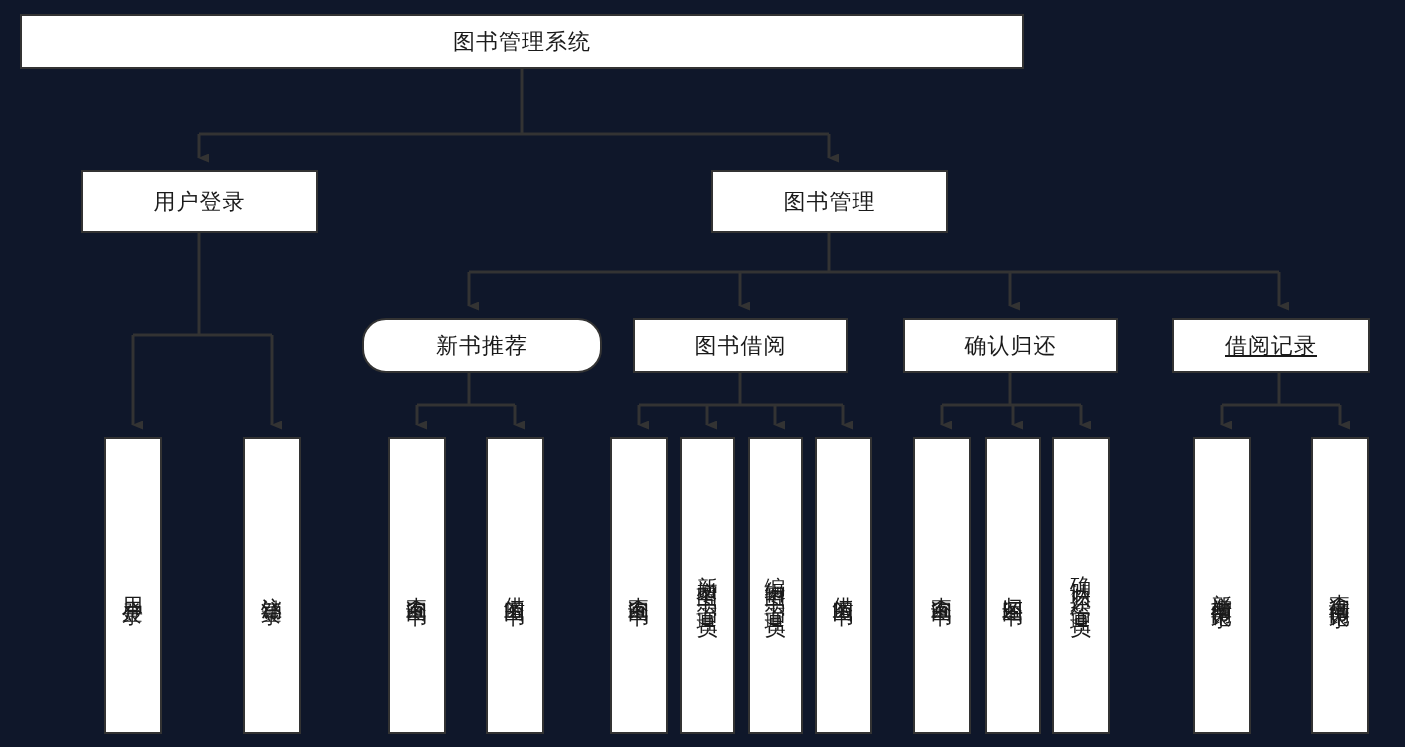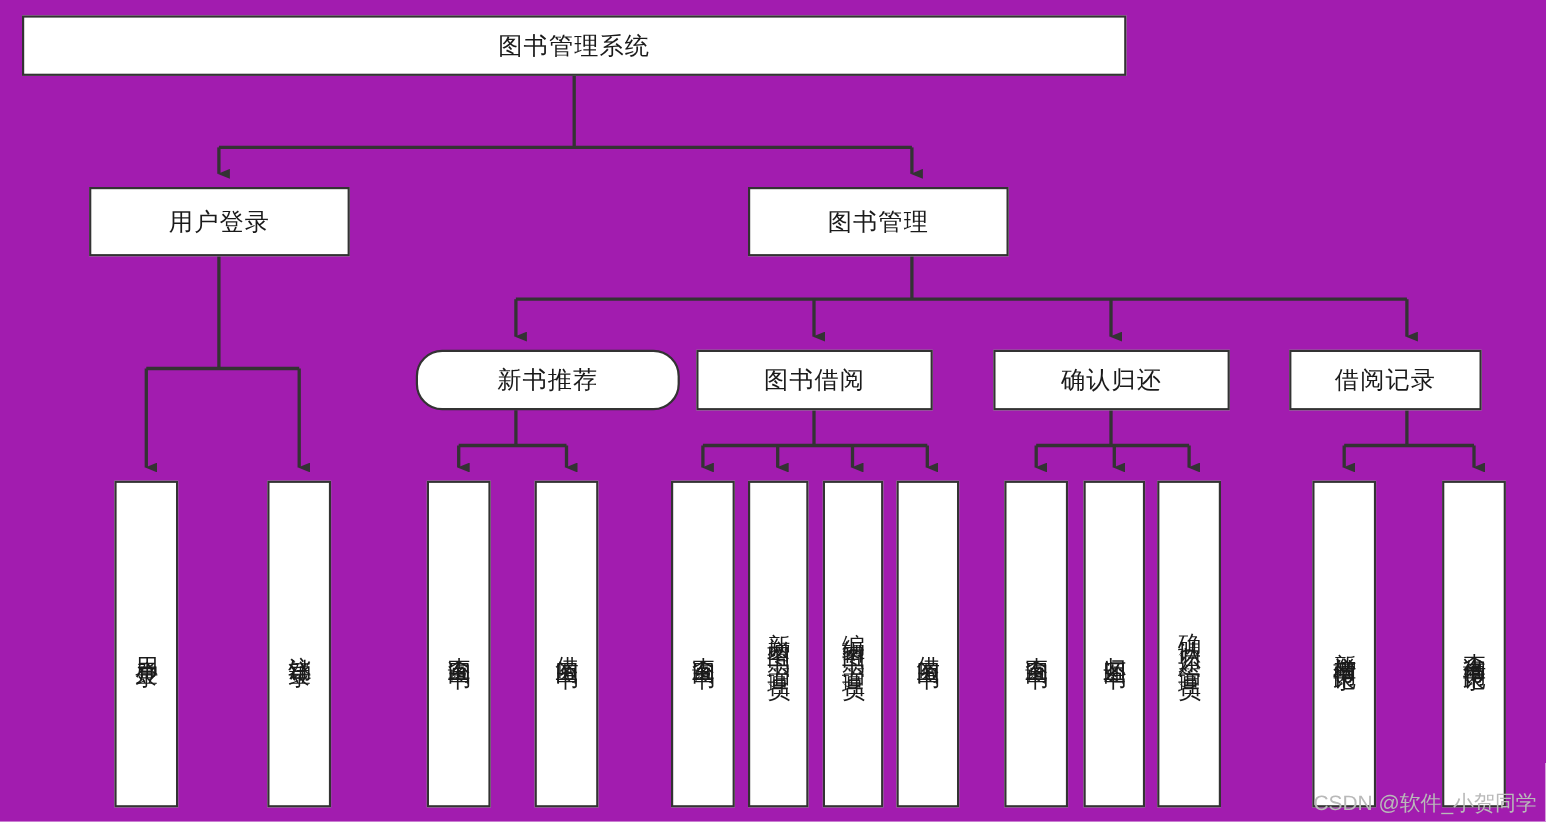--- a/index.html
+++ b/index.html
@@ -4,21 +4,21 @@
 <style>
   html, body {
     margin: 0;
     padding: 0;
     background: #ffffff;
   }
   #canvas {
     position: relative;
     width: 1405px;
     height: 747px;
-    background: #a21caf;
+    background: #0f172a;
     font-family: "Liberation Sans", "DejaVu Sans", sans-serif;
     overflow: hidden;
   }
   svg#wires {
     position: absolute;
     left: 0;
     top: 0;
     width: 1405px;
     height: 747px;
     pointer-events: none;
@@ -103,34 +103,33 @@
         <line x1="1279" y1="373" x2="1279" y2="405" stroke="#333333" stroke-width="3"></line>
         <line x1="1222" y1="405" x2="1340" y2="405" stroke="#333333" stroke-width="3"></line>
         <line x1="1222" y1="405" x2="1222" y2="425" stroke="#333333" stroke-width="3" marker-end="url(#arrowhead)"></line>
         <line x1="1340" y1="405" x2="1340" y2="425" stroke="#333333" stroke-width="3" marker-end="url(#arrowhead)"></line>
       </g>
   </svg>
 
   <div id="nodes-layer">
       <div class="node horiz" style="left: 20px; top: 14px; width: 1004px; height: 55px;">图书管理系统</div>
       <div class="node horiz" style="left: 81px; top: 170px; width: 237px; height: 63px;">用户登录</div>
-      <div class="node horiz" style="left: 680px; top: 170px; width: 237px; height: 63px;">图书管理</div>
-      <div class="node horiz" style="left: 378px; top: 318px; width: 240px; height: 55px; border-radius: 24px;">新书推荐</div>
+      <div class="node horiz" style="left: 711px; top: 170px; width: 237px; height: 63px;">图书管理</div>
+      <div class="node horiz" style="left: 362px; top: 318px; width: 240px; height: 55px; border-radius: 24px;">新书推荐</div>
       <div class="node horiz" style="left: 633px; top: 318px; width: 215px; height: 55px; text-align: center;">图书借阅</div>
       <div class="node horiz" style="left: 903px; top: 318px; width: 215px; height: 55px;">确认归还</div>
-      <div class="node horiz" style="left: 1172px; top: 318px; width: 175px; height: 55px;">借阅记录</div>
+      <div class="node horiz" style="left: 1172px; top: 318px; width: 198px; height: 55px; text-decoration: underline;">借阅记录</div>
       <div class="node vert" style="left: 104px; top: 437px; width: 58px; height: 297px;">用户登录</div>
       <div class="node vert" style="left: 243px; top: 437px; width: 58px; height: 297px;">注销登录</div>
       <div class="node vert" style="left: 388px; top: 437px; width: 58px; height: 297px;">查询图书</div>
       <div class="node vert" style="left: 486px; top: 437px; width: 58px; height: 297px;">借阅图书</div>
       <div class="node vert" style="left: 610px; top: 437px; width: 58px; height: 297px;">查询图书</div>
       <div class="node vert tall" style="left: 680px; top: 437px; width: 55px; height: 297px;">新增图书（管理员）</div>
       <div class="node vert tall" style="left: 748px; top: 437px; width: 55px; height: 297px;">编辑图书（管理员）</div>
       <div class="node vert" style="left: 815px; top: 437px; width: 57px; height: 297px;">借阅图书</div>
       <div class="node vert" style="left: 913px; top: 437px; width: 58px; height: 297px;">查询图书</div>
       <div class="node vert" style="left: 985px; top: 437px; width: 56px; height: 297px;">归还图书</div>
       <div class="node vert tall" style="left: 1052px; top: 437px; width: 58px; height: 297px;">确认归还（管理员）</div>
       <div class="node vert" style="left: 1193px; top: 437px; width: 58px; height: 297px;">新增借阅记录</div>
       <div class="node vert" style="left: 1311px; top: 437px; width: 58px; height: 297px;">查询借阅记录</div>
     </div>
 
-  <div class="watermark">CSDN @软件_小贺同学</div>
 </div>
 
 </body></html>

